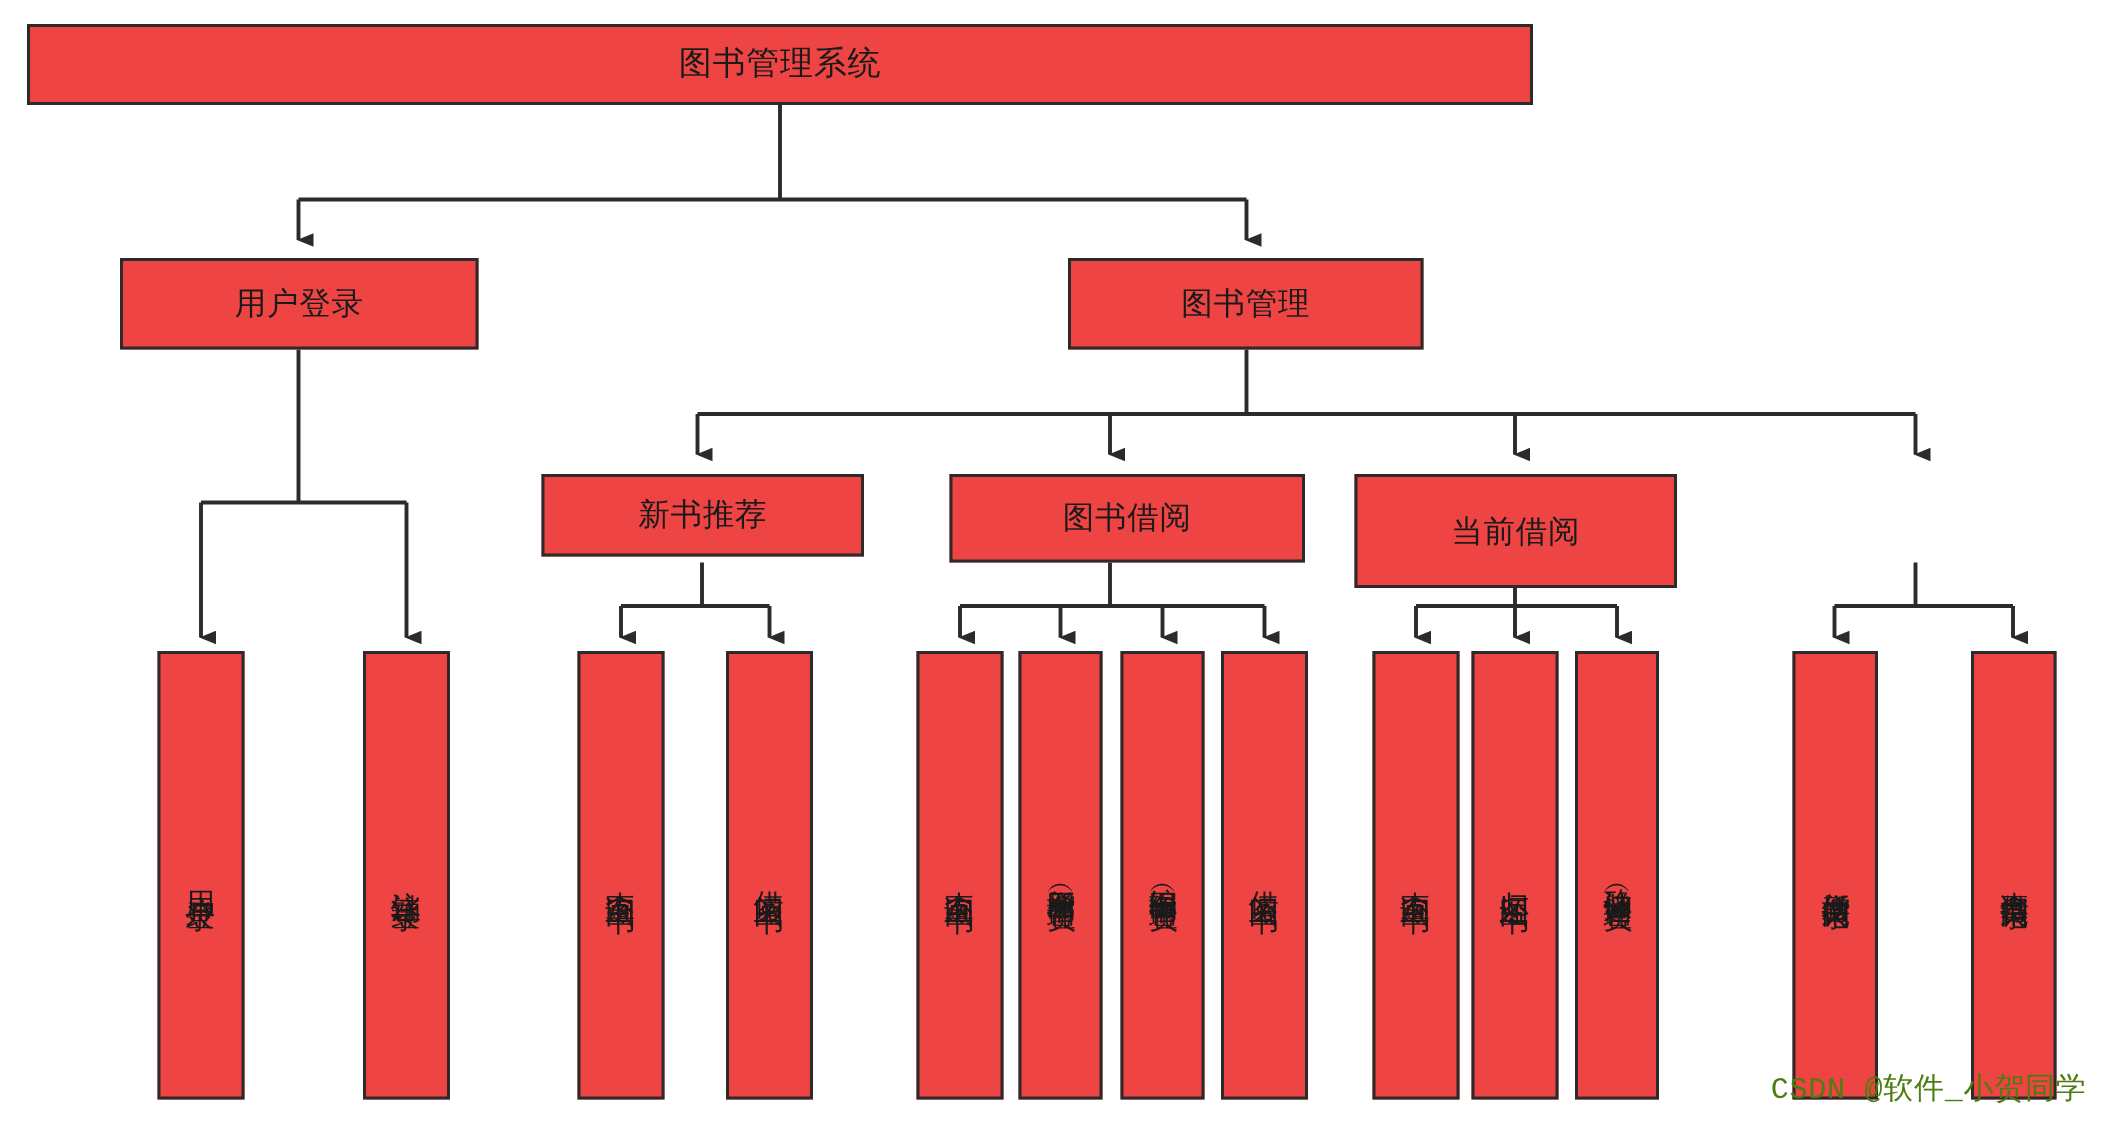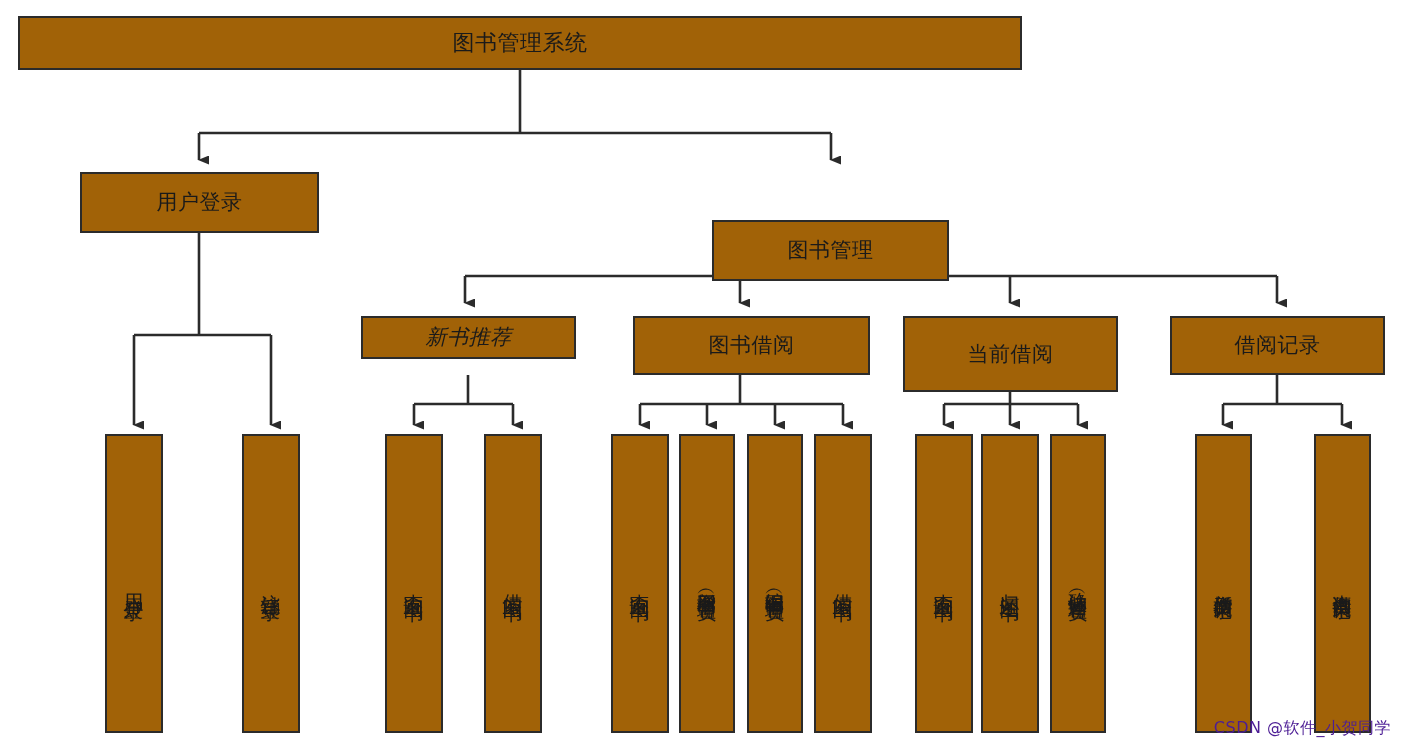--- a/index.html
+++ b/index.html
@@ -22,21 +22,21 @@
     position: absolute;
     left: 0;
     top: 0;
     width: 1405px;
     height: 747px;
   }
   .node {
     position: absolute;
     box-sizing: border-box;
     border: 2px solid #2b2b2b;
-    background: #a16207;
+    background: #ef4444;
     display: flex;
     align-items: center;
     justify-content: center;
     z-index: 2;
   }
   .node-label {
     color: #1a1a1a;
     line-height: 1.18;
     letter-spacing: 0.5px;
     text-align: center;
@@ -56,25 +56,26 @@
     line-height: 1;
   }
   .node.vertical.tight .node-label {
     font-size: 19px;
     letter-spacing: 1.5px;
   }
   #watermark {
     position: absolute;
     right: 14px;
     bottom: 8px;
-    font-size: 16px;
-    color: #4c1d95;
+    font-size: 20px;
+    color: #4d7c0f;
     z-index: 3;
     white-space: nowrap;
     letter-spacing: 0.5px;
+    font-family: Liberation Mono, monospace;
   }
 </style>
 </head>
 <body>
 
 <div id="diagram-root">
 
   <svg id="diagram-svg" viewBox="0 0 1405 747" xmlns="http://www.w3.org/2000/svg">
     <defs>
       <marker id="arw" markerWidth="10" markerHeight="11" refX="4.5" refY="10" orient="auto" markerUnits="userSpaceOnUse">
@@ -126,35 +127,32 @@
     </g>
   </svg>
 
   <div class="node root horizontal" style="left:18px; top:16px; width:1004px; height:54px;">
     <span class="node-label">图书管理系统</span>
   </div>
 
   <div class="node horizontal" style="left:80px; top:172px; width:239px; height:61px;">
     <span class="node-label">用户登录</span>
   </div>
-  <div class="node horizontal" style="left:712px; top:172px; width:237px; height:61px;margin-top:48px;">
+  <div class="node horizontal" style="left:712px; top:172px; width:237px; height:61px;">
     <span class="node-label">图书管理</span>
   </div>
 
-  <div class="node horizontal" style="left:361px; top:316px; width:215px; height:43px;font-style:italic;">
+  <div class="node horizontal" style="left:361px; top:316px; width:215px; height:55px;">
     <span class="node-label">新书推荐</span>
   </div>
   <div class="node horizontal" style="left:633px; top:316px; width:237px; height:59px;">
     <span class="node-label">图书借阅</span>
   </div>
   <div class="node horizontal" style="left:903px; top:316px; width:215px; height:76px;">
     <span class="node-label">当前借阅</span>
-  </div>
-  <div class="node horizontal" style="left:1170px; top:316px; width:215px; height:59px;">
-    <span class="node-label">借阅记录</span>
   </div>
 
   <div class="node vertical" style="left:105px; top:434px; width:58px; height:299px;">
     <span class="node-label">用户登录</span>
   </div>
   <div class="node vertical" style="left:242px; top:434px; width:58px; height:299px;">
     <span class="node-label">注销登录</span>
   </div>
 
   <div class="node vertical" style="left:385px; top:434px; width:58px; height:299px;">

